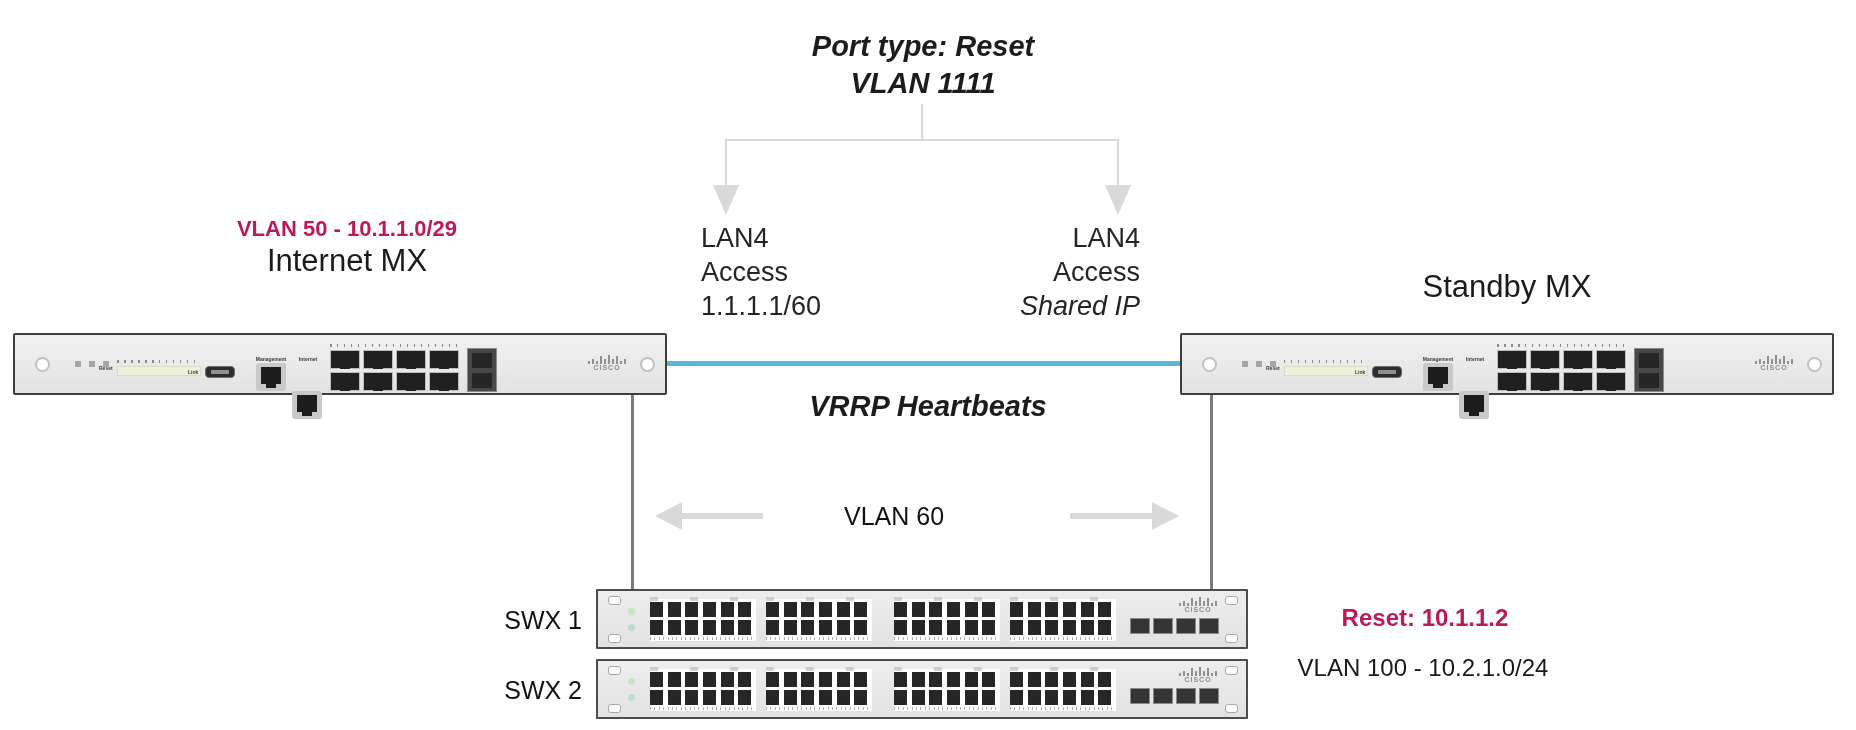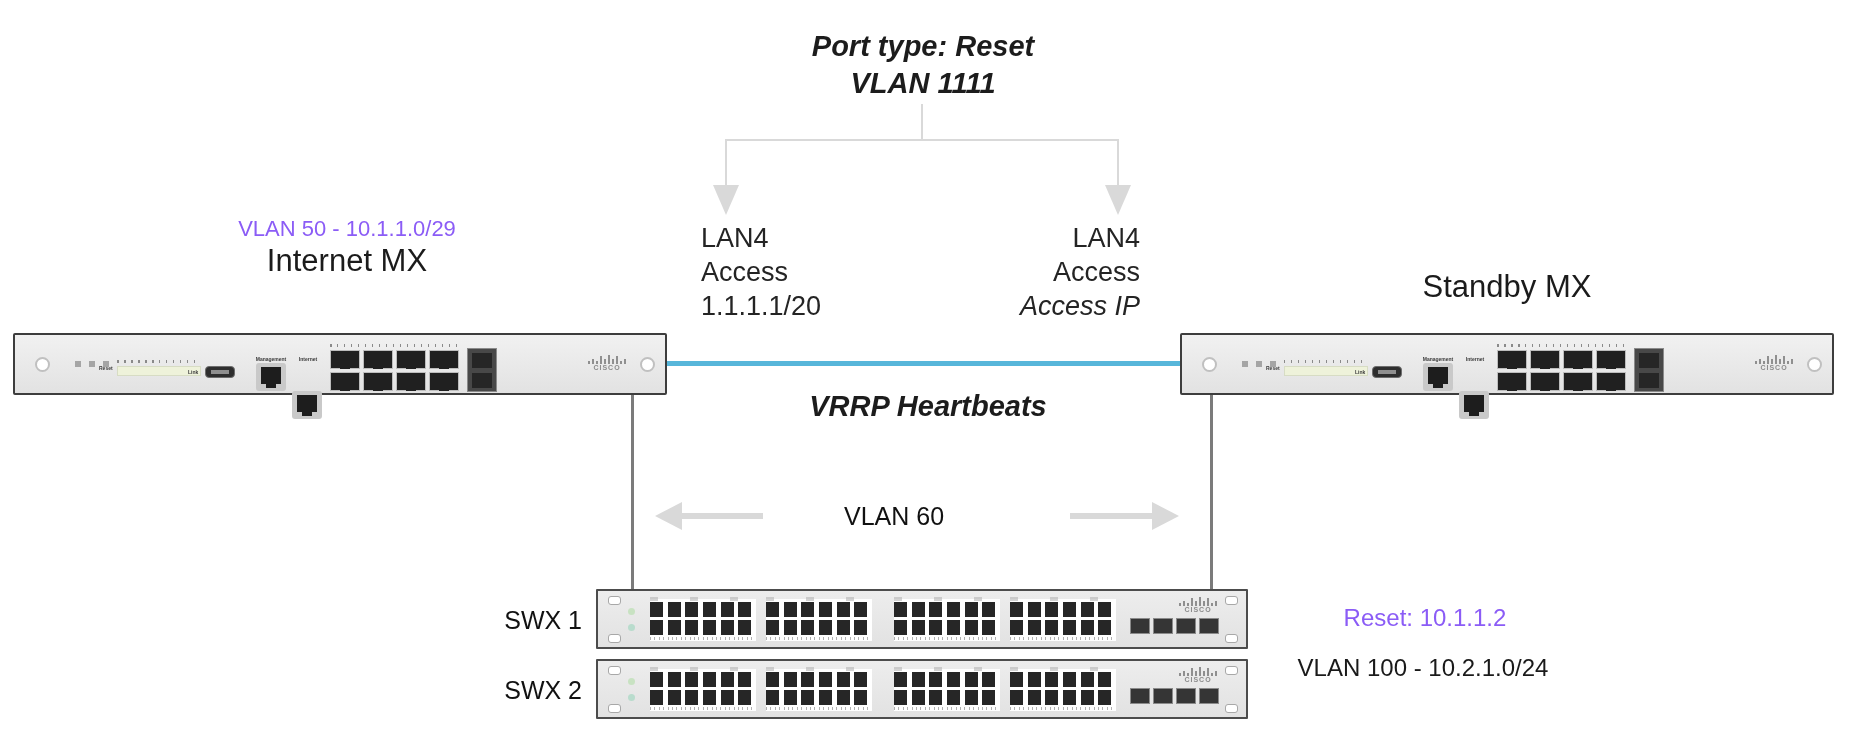--- a/index.html
+++ b/index.html
@@ -3,21 +3,21 @@
 <meta charset="utf-8">
 <style>
   html,body{margin:0;padding:0;background:#fff;}
   #canvas{position:relative;width:1856px;height:730px;background:#ffffff;
     font-family:"Liberation Sans","DejaVu Sans",sans-serif;color:#1a1a1a;overflow:hidden;}
   .abs{position:absolute;}
 
   
   .note-italic{font-style:italic;font-weight:700;font-size:29px;line-height:37px;text-align:center;color:#1c1c1c;}
   .dev-name{font-size:31px;line-height:38px;font-weight:400;color:#1b1b1b;}
-  .small-label{font-size:22px;line-height:27px;font-weight:400;color:#8b5cf6;}
+  .small-label{font-size:22px;line-height:27px;font-weight:700;color:#be185d;}
   .lan4{font-size:27px;line-height:34px;font-weight:400;color:#242424;}
   .plain25{font-size:25px;font-weight:400;color:#111;}
 
   
   .gline{background:var(--arrow-gray,#d9d9d9);}
   .tri-down{width:0;height:0;border-left:13px solid transparent;border-right:13px solid transparent;
     border-top:30px solid var(--arrow-gray,#d9d9d9);}
   .blue-link{background:var(--accent-blue,#57b6da);}
   .drop-line{background:var(--drop-gray,#7b7b7b);width:3px;}
   .h-shaft{background:var(--arrow-gray,#d6d6d6);height:6px;}
@@ -81,26 +81,26 @@
   <div class="abs" style="left:347px;top:215px;transform:translateX(-50%);text-align:center;white-space:nowrap;">
     <div class="small-label">VLAN 50 - 10.1.1.0/29</div>
     <div class="dev-name">Internet MX</div>
   </div>
 
   <div class="abs dev-name" style="left:1507px;top:268px;transform:translateX(-50%);white-space:nowrap;">Standby MX</div>
 
   <div class="abs lan4" style="left:701px;top:221px;white-space:nowrap;">
     <div>LAN4</div>
     <div>Access</div>
-    <div>1.1.1.1/20</div>
+    <div>1.1.1.1/60</div>
   </div>
   <div class="abs lan4" style="right:716px;top:221px;text-align:right;white-space:nowrap;">
     <div>LAN4</div>
     <div>Access</div>
-    <div style="font-style:italic;">Access IP</div>
+    <div style="font-style:italic;">Shared IP</div>
   </div>
 
   <div class="abs blue-link" style="left:665px;top:361px;width:517px;height:5px;"></div>
   <div class="abs note-italic" style="left:928px;top:388px;transform:translateX(-50%);white-space:nowrap;">VRRP Heartbeats</div>
 
   <div class="abs drop-line" style="left:631px;top:395px;height:195px;"></div>
   <div class="abs drop-line" style="left:1210px;top:395px;height:195px;"></div>
 
   <div class="abs tri-left" style="left:655px;top:502px;"></div>
   <div class="abs h-shaft" style="left:681px;top:513px;width:82px;"></div>

